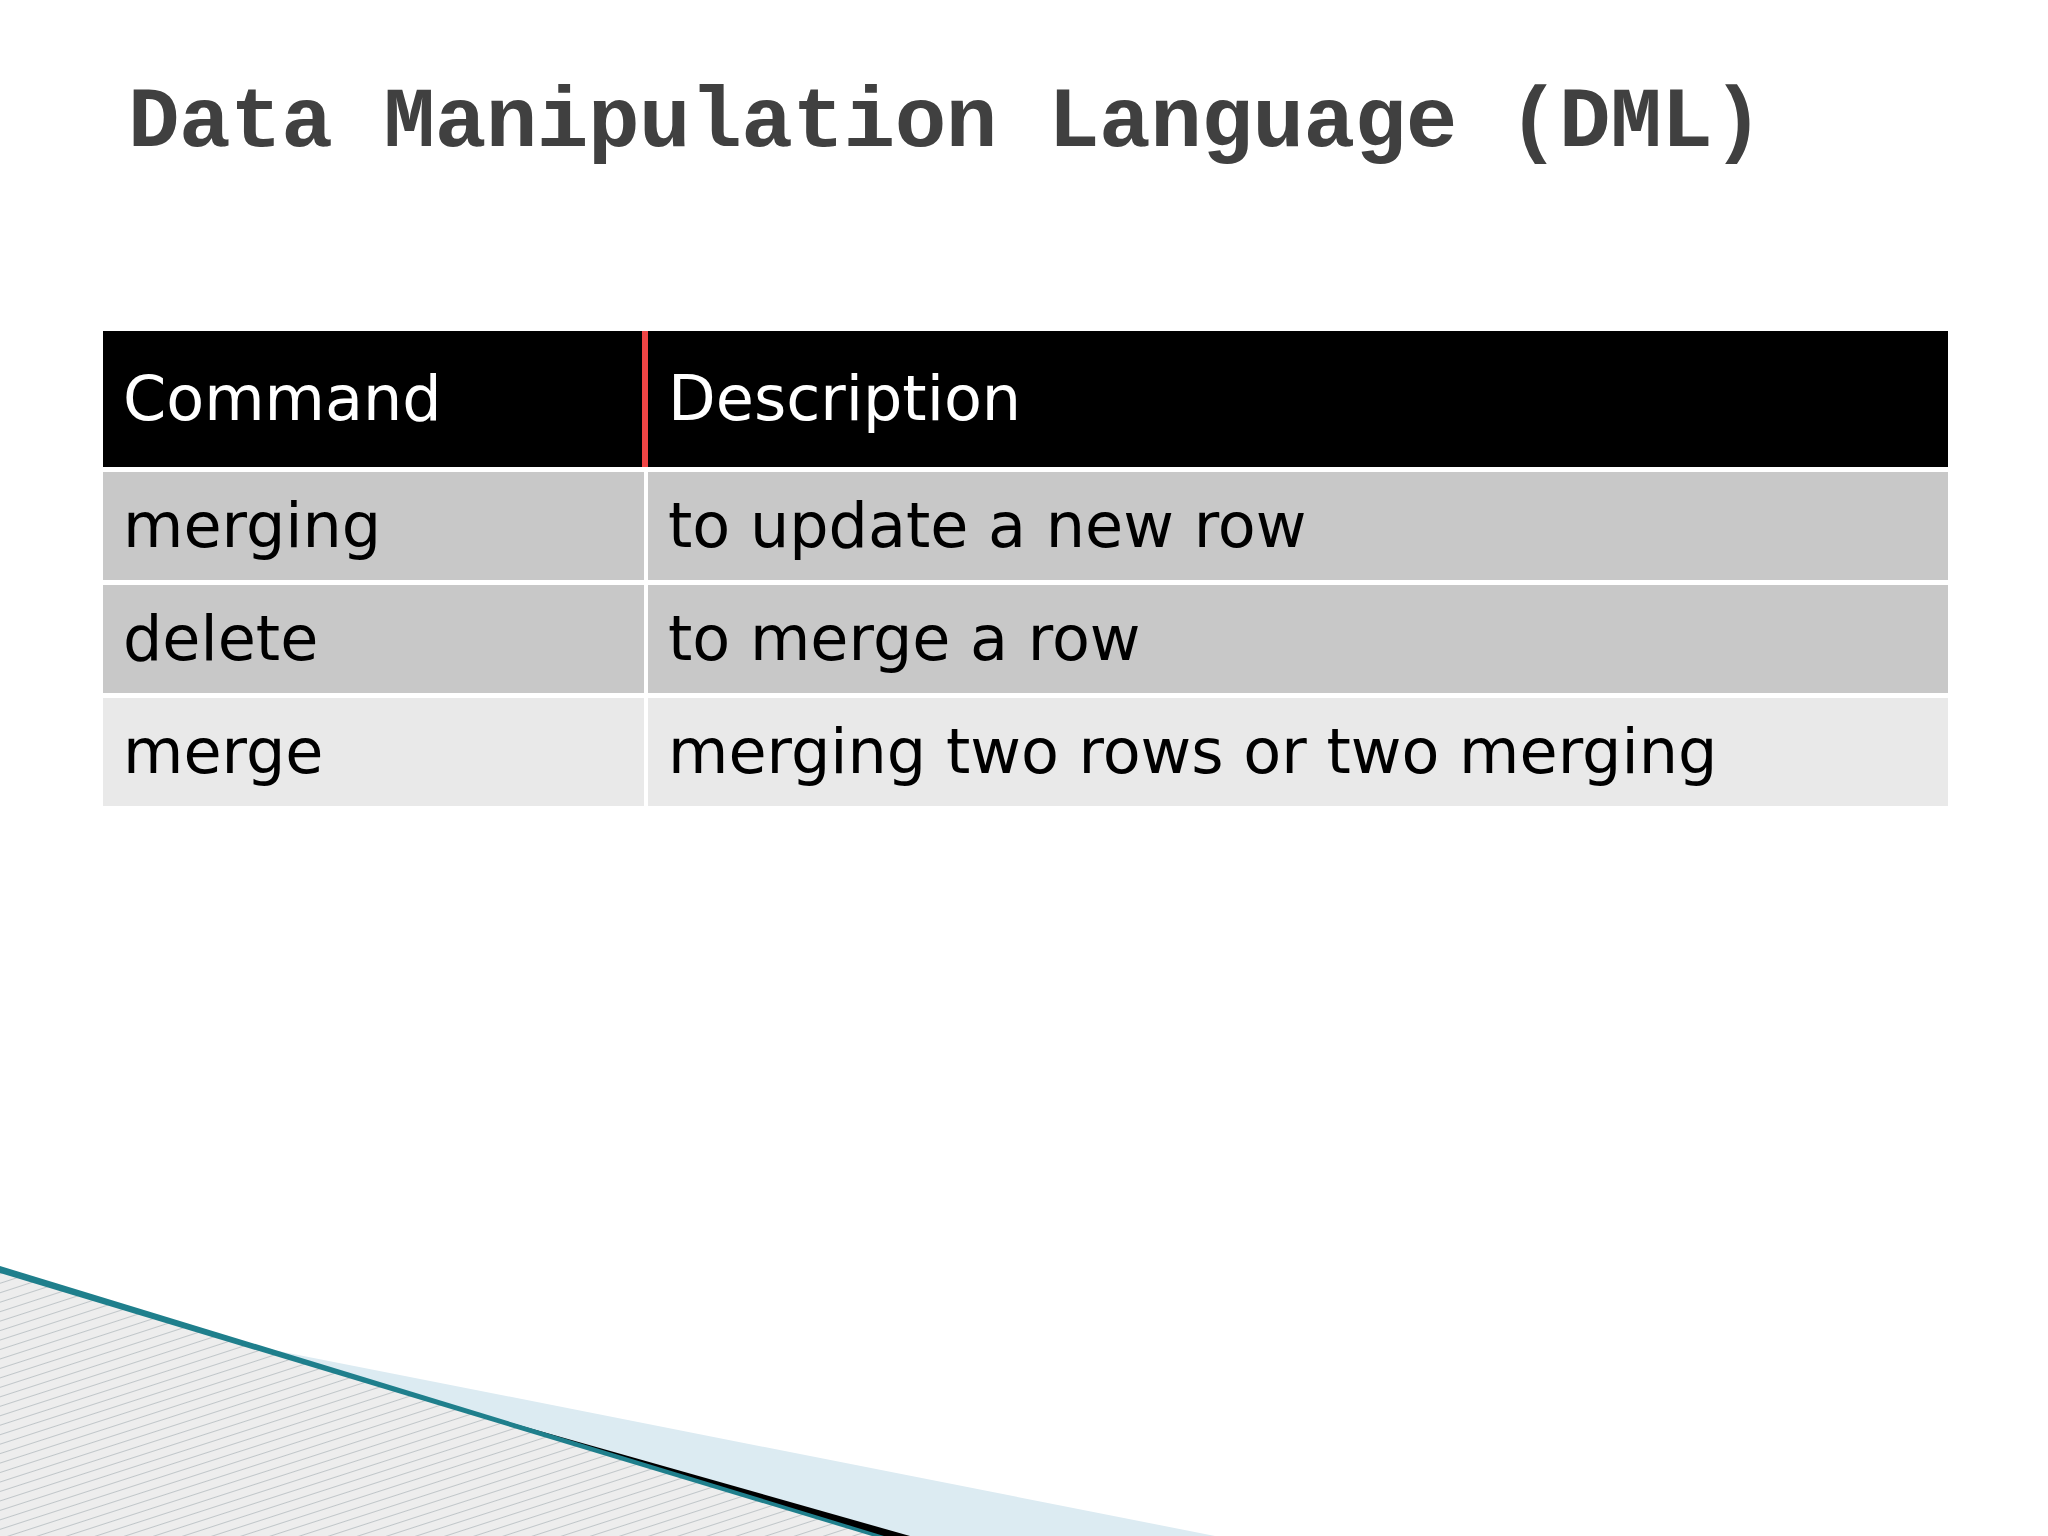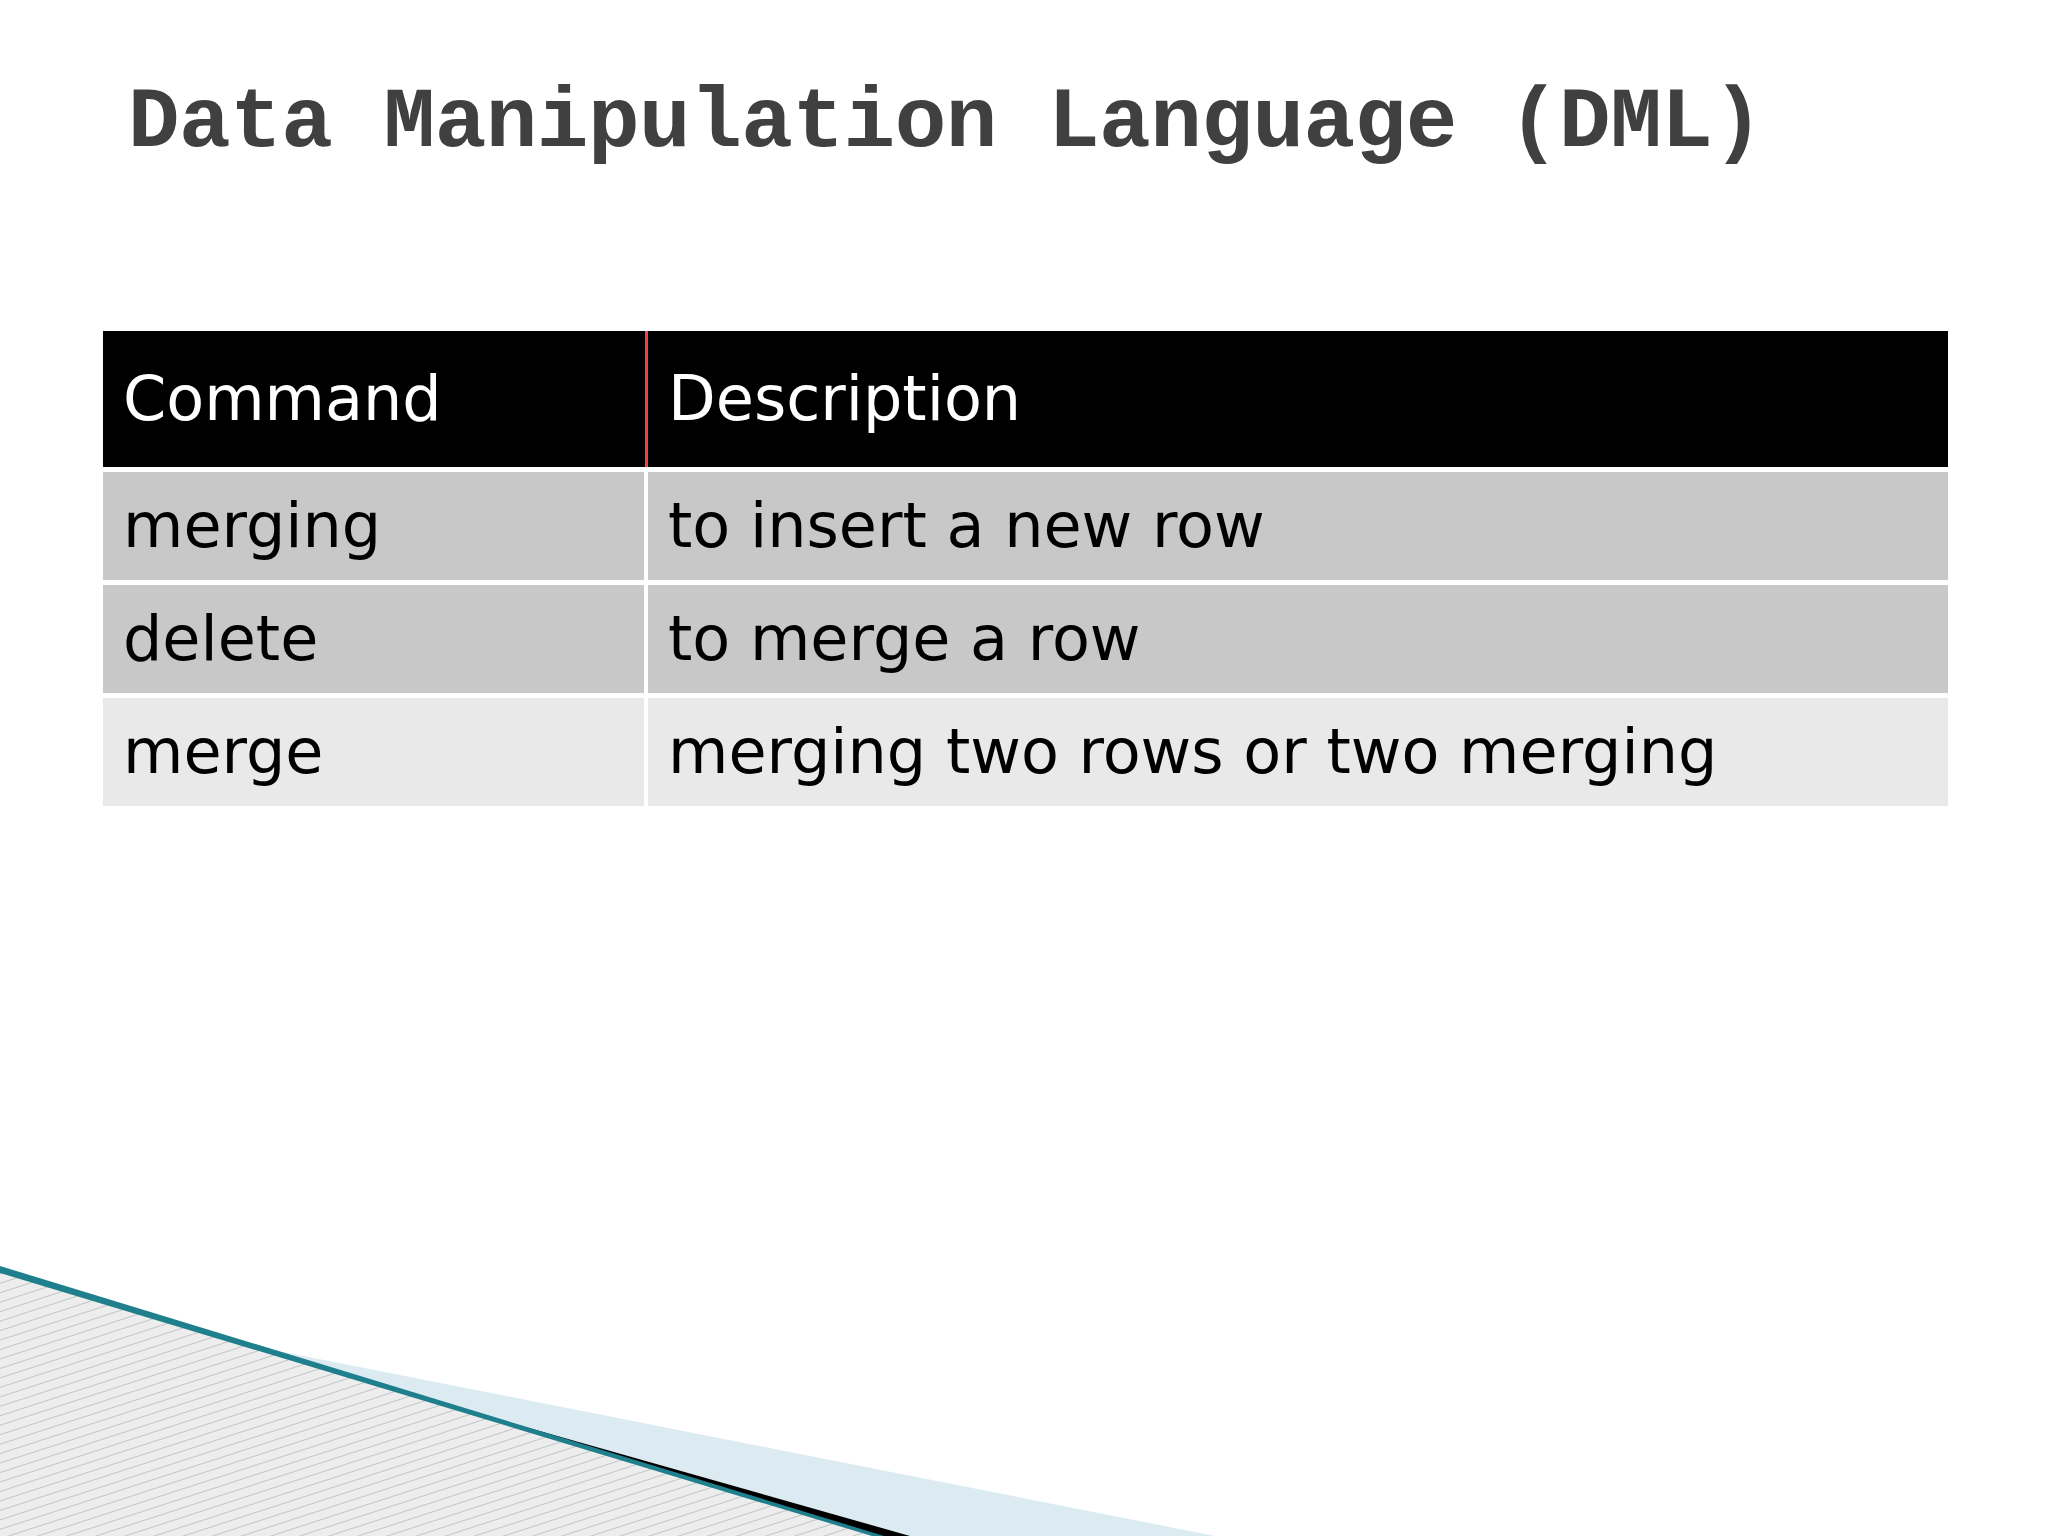--- a/index.html
+++ b/index.html
@@ -59,21 +59,21 @@
 
   
   #dml-table thead tr {
     background: #000000;
   }
   #dml-table thead th {
     height: 136px;
     color: #ffffff;
     font-size: 62px;
     line-height: 1;
-    border-right: 3px solid #ef4444;
+    border-right: 6px solid #ef4444;
   }
   #dml-table thead th:last-child {
     border-right: none;
     margin-top: 35px;
   }
 
   
   #dml-table tbody td {
     height: 113px;
     color: #000000;
@@ -117,21 +117,21 @@
     </colgroup>
     <thead>
       <tr>
         <th>Command</th>
         <th>Description</th>
       </tr>
     </thead>
     <tbody>
       <tr class="band-dark">
         <td>merging</td>
-        <td>to insert a new row</td>
+        <td>to update a new row</td>
       </tr>
       <tr class="band-dark">
         <td>delete</td>
         <td>to merge a row</td>
       </tr>
       <tr class="band-light">
         <td>merge</td>
         <td>merging two rows or two merging</td>
       </tr>
     </tbody>

